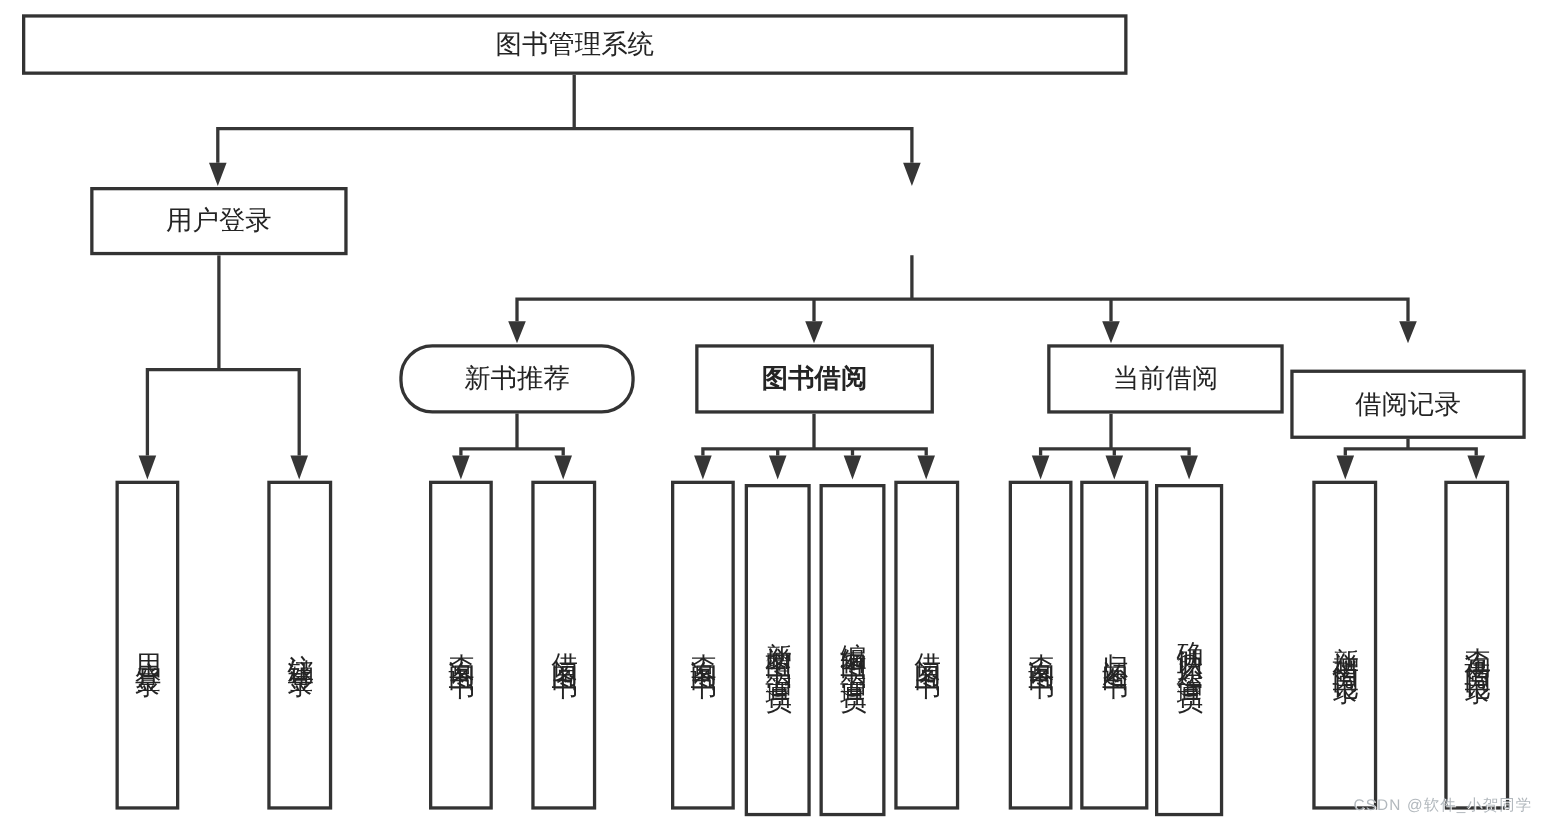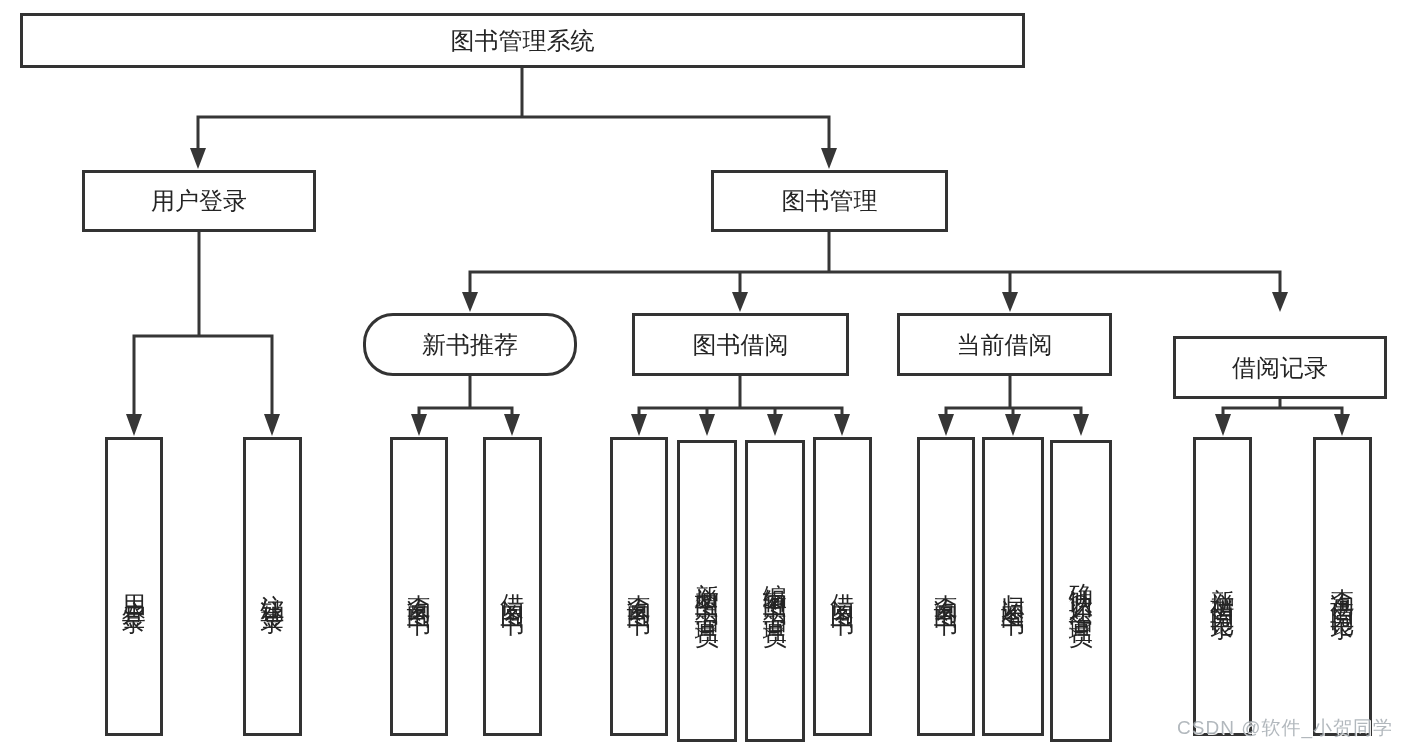--- a/index.html
+++ b/index.html
@@ -20,21 +20,21 @@
     color:#242424;font-size:24px;line-height:1.15;
     white-space:nowrap;
   }
   .v{
     writing-mode:vertical-rl;
     text-orientation:mixed;
     letter-spacing:6px;
   }
   .watermark{
     position:absolute;right:12px;bottom:6px;
-    font-size:19px;color:rgba(165,171,178,0.85);
+    font-size:14px;color:rgba(165,171,178,0.85);
     text-shadow:1px 1px 0 rgba(255,255,255,0.9);
     letter-spacing:1px;
   }
 </style>
 </head>
 <body>
 
 <div class="canvas">
 
   <svg class="connectors" viewBox="0 0 1405 747" width="1405" height="747">
@@ -90,25 +90,24 @@
       M938 414 L954 414 L946 436 Z
       M1005 414 L1021 414 L1013 436 Z
       M1073 414 L1089 414 L1081 436 Z
       M1215 414 L1231 414 L1223 436 Z
       M1334 414 L1350 414 L1342 436 Z"></path>
   </svg>
 
   <div class="node" style="left:20px;top:13px;width:1005px;height:55px;">图书管理系统</div>
 
   <div class="node" style="left:82px;top:170px;width:234px;height:62px;">用户登录</div>
-  <div class="node" style="left:711px;top:170px;width:237px;height:62px;">图书管理</div>
 
   <div class="node" style="left:363px;top:313px;width:214px;height:63px;border-radius:30px;">新书推荐</div>
-  <div class="node" style="left:632px;top:313px;width:217px;height:63px;">图书借阅</div>
-  <div class="node" style="left:897px;top:313px;width:215px;height:63px;">当前借阅</div>
+  <div class="node" style="left:632px;top:313px;width:217px;height:63px;font-weight:bold;">图书借阅</div>
+  <div class="node" style="left:952px;top:313px;width:215px;height:63px;">当前借阅</div>
   <div class="node" style="left:1173px;top:313px;width:214px;height:63px;margin-top:23px;">借阅记录</div>
 
   <div class="node v" style="left:105px;top:437px;width:58px;height:299px;">用户登录</div>
   <div class="node v" style="left:243px;top:437px;width:59px;height:299px;">注销登录</div>
 
   <div class="node v" style="left:390px;top:437px;width:58px;height:299px;">查询图书</div>
   <div class="node v" style="left:483px;top:437px;width:59px;height:299px;">借阅图书</div>
 
   <div class="node v" style="left:610px;top:437px;width:58px;height:299px;">查询图书</div>
   <div class="node v" style="left:677px;top:440px;width:60px;height:302px;">新增图书（管理员）</div>

